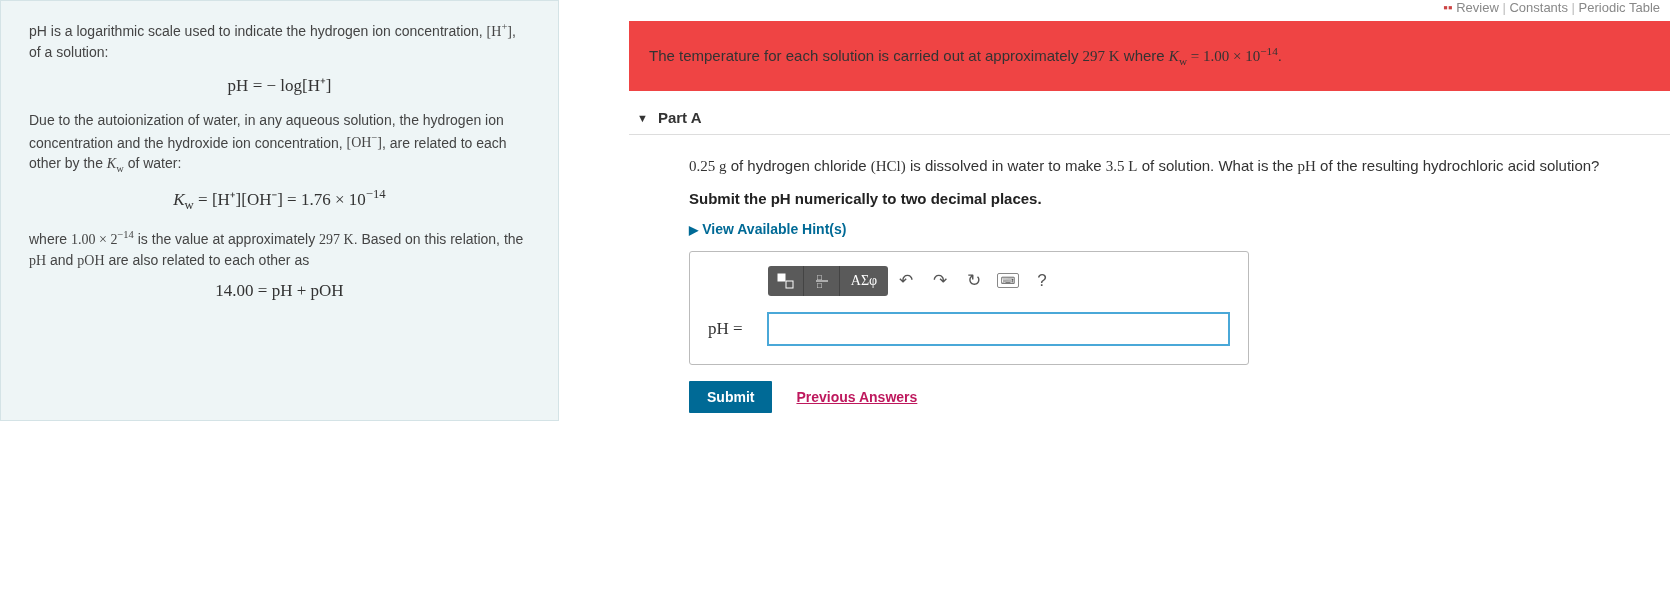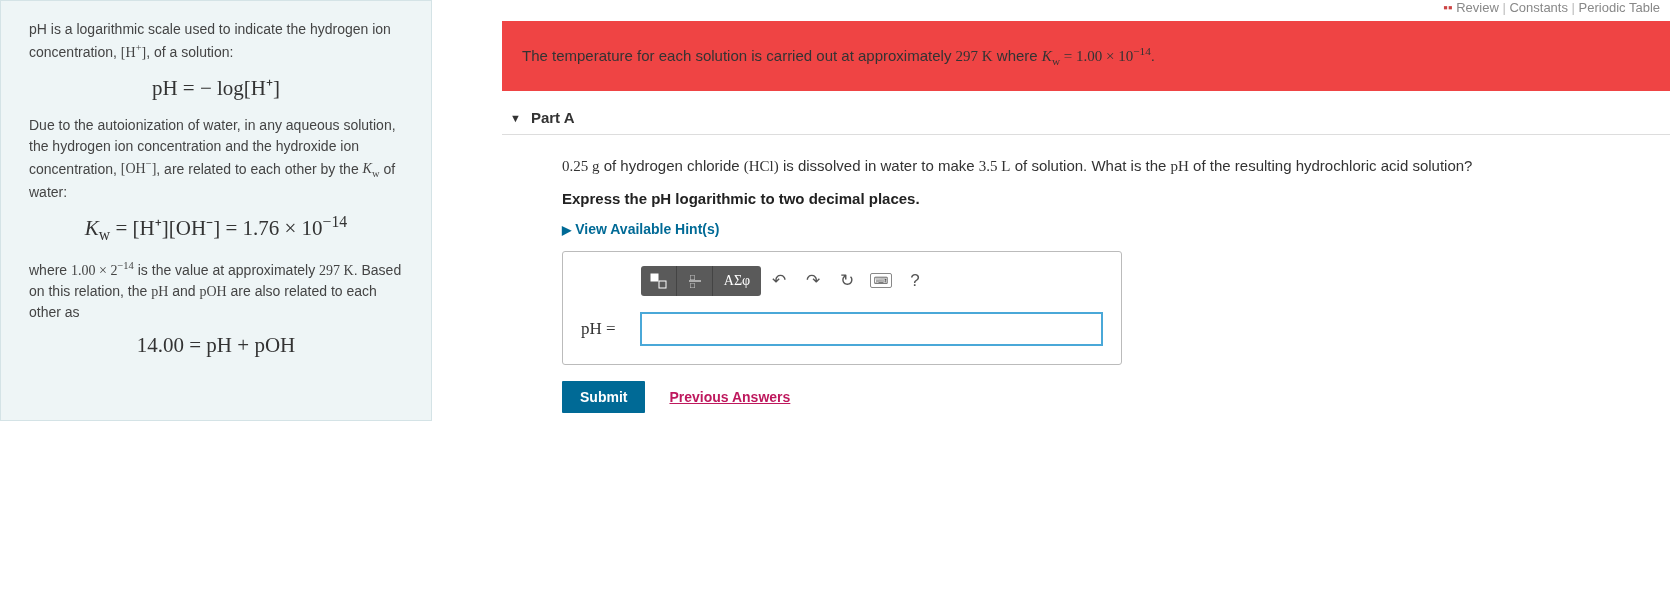--- a/index.html
+++ b/index.html
@@ -1,20 +1,20 @@
 <!DOCTYPE html>
 <html><head>
 <meta charset="utf-8">
 <style>
 * { box-sizing: border-box; margin: 0; padding: 0; }
 body { font-family: Arial, Helvetica, sans-serif; font-size: 14px; color: #333; background: #fff; width: 1670px; }
 .container { display: flex; }
-.sidebar { width: 432px; padding: 18px 28px; background: #eef5f6; border: 1px solid #d4e3e6; }
+.sidebar { width: 559px; padding: 18px 28px; background: #eef5f6; border: 1px solid #d4e3e6; }
 .sidebar p { color: #444; line-height: 1.5; margin-bottom: 8px; }
-.formula { text-align: center; font-family: 'Times New Roman', serif; font-size: 21px; margin: 10px 0 14px; }
+.formula { text-align: center; font-family: 'Times New Roman', serif; font-size: 17px; margin: 10px 0 14px; }
 .serif { font-family: 'Times New Roman', serif; }
 .main { flex: 1; padding: 0 0 0 70px; }
 .top-links { text-align: right; padding: 0 10px 6px 0; color: #bbb; font-size: 13px; }
 .top-links a { color: #888; text-decoration: none; }
 .context-box { background: #ef4444; padding: 24px 20px; color: #333; font-size: 15px; }
 .part-header { display: flex; align-items: center; gap: 10px; padding: 18px 8px 8px; border-bottom: 1px solid #ddd; font-weight: bold; font-size: 15px; color: #333; }
 .part-header .caret { font-size: 11px; color: #333; }
 .part-body { padding: 20px 8px 8px 60px; }
 .question { color: #333; font-size: 15px; line-height: 1.5; margin-bottom: 12px; }
 .instr { font-weight: bold; color: #222; margin-bottom: 14px; font-size: 15px; }
@@ -71,21 +71,21 @@
 
     <div class="part-header">
       <span class="caret">▼</span>
       <span>Part A</span>
     </div>
 
     <div class="part-body">
       <p class="question">
         <span class="serif">0.25 g</span><span> of hydrogen chloride </span><span class="serif">(HCl)</span><span> is dissolved in water to make </span><span class="serif">3.5 L</span><span>  of solution. What is the </span><span class="serif">pH</span><span> of the resulting hydrochloric acid solution?</span>
       </p>
-      <p class="instr">Express the pH logarithmic to two decimal places.</p>
+      <p class="instr">Submit the pH numerically to two decimal places.</p>
       <div class="hints">
         <span class="tri">▶</span><span>View Available Hint(s)</span>
       </div>
 
       <div class="answer-box">
         <div class="toolbar">
           <div class="tool-group">
             <div class="tool-btn">
                 <svg width="18" height="16">
                   <rect x="1" y="1" width="7" height="7" fill="#fff" stroke="#fff"></rect>

